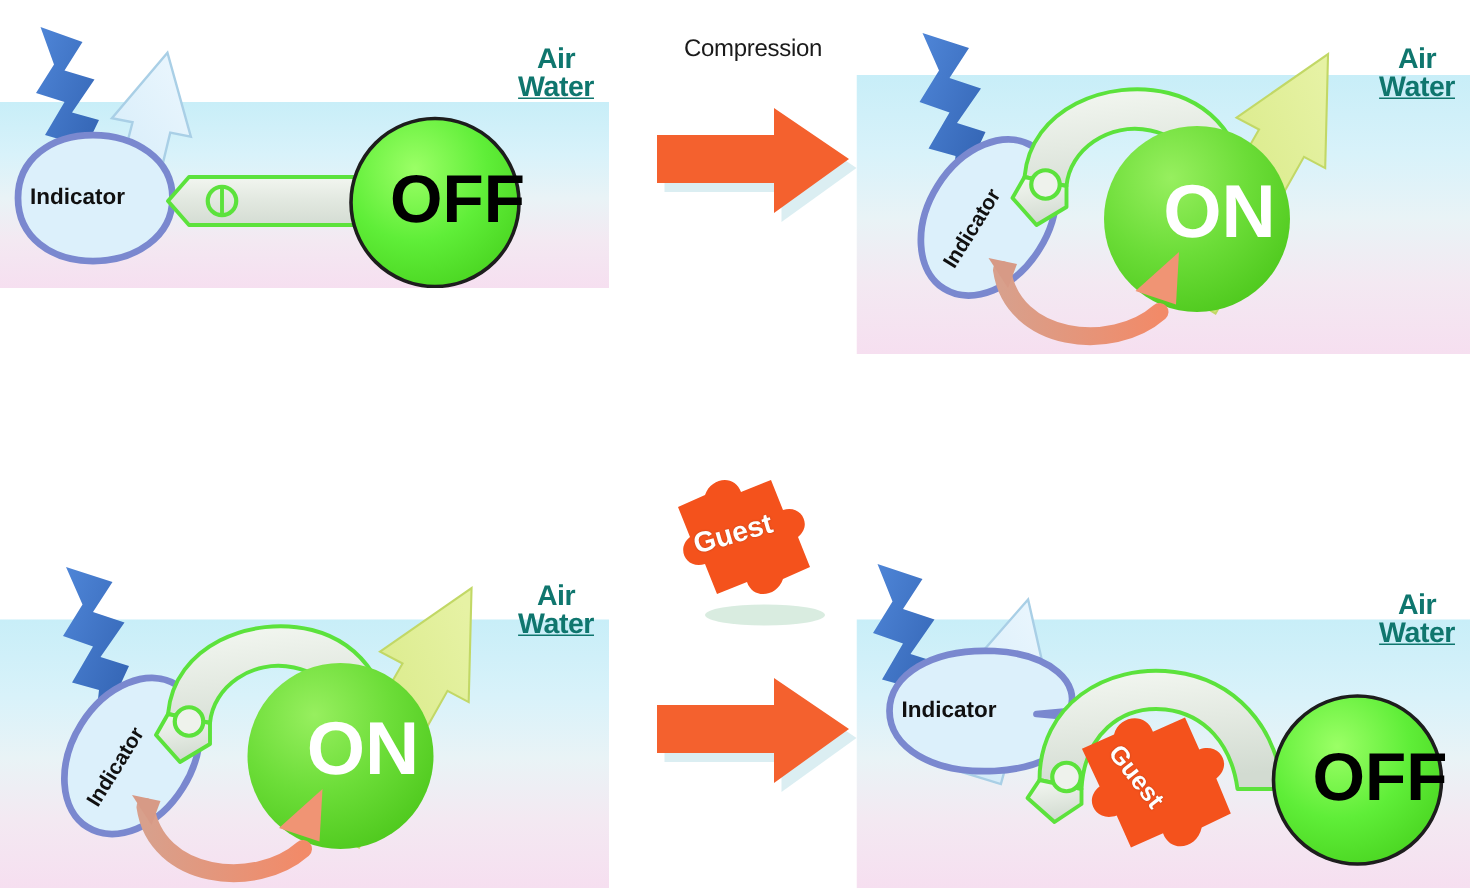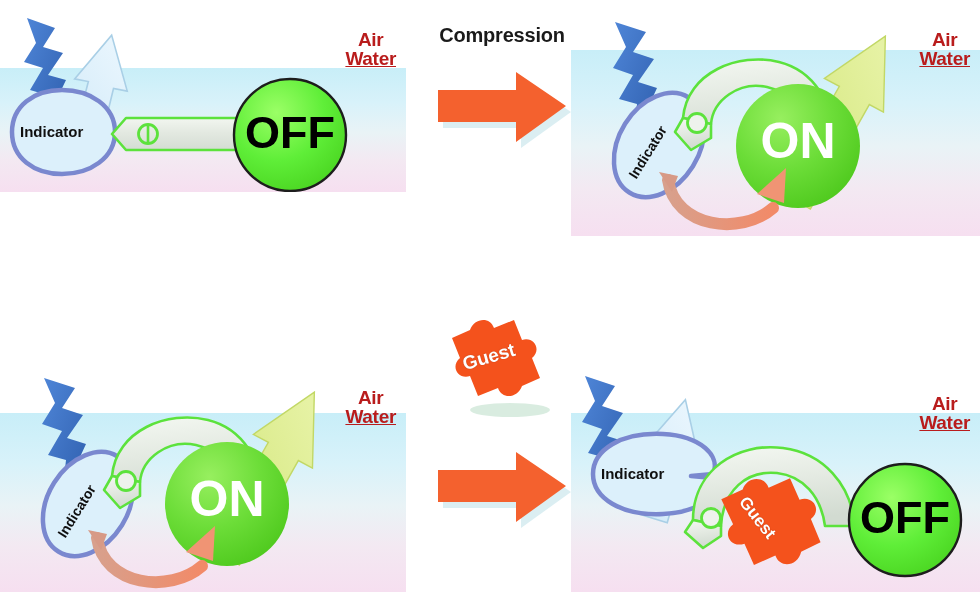--- a/index.html
+++ b/index.html
@@ -7,31 +7,31 @@
        font-family:"Liberation Sans",sans-serif;}
 
   .panel{position:absolute;overflow:hidden;}
   .panel .water{
       position:absolute;left:0;right:0;bottom:0;
       background:linear-gradient(to bottom,#c8eef8 0%,#d8f2fa 28%,#e9f3f6 52%,#f3e9f2 74%,#f6dff0 100%);
   }
   .panel .stage{position:absolute;left:0;top:0;width:100%;height:100%;}
   .panel svg{position:absolute;left:0;top:0;overflow:visible;}
 
-  .aw{position:absolute;font-weight:bold;color:#b91c1c;line-height:1.02;
+  .aw{position:absolute;font-weight:bold;color:#0f766e;line-height:1.02;
       text-align:center;letter-spacing:-0.3px;}
   .aw .l1{display:block;}
   .aw .l2{display:block;text-decoration:underline;}
 
   .arrow-block{position:absolute;}
   .arrow-cap{position:absolute;width:100%;text-align:center;
-      font-size:20px;color:#1a1a1a;font-weight:bold;letter-spacing:-0.2px;}
+      font-size:16px;color:#1a1a1a;font-weight:normal;letter-spacing:-0.2px;}
 
   .sphere-label{position:absolute;font-weight:bold;text-align:center;
-      white-space:nowrap;}
+      white-space:nowrap;padding-left:15px;}
 
   .rot-label{position:absolute;font-weight:bold;color:#101010;
       white-space:nowrap;transform-origin:50% 50%;}
 
   .guest-label{position:absolute;font-weight:bold;color:#ffffff;
       white-space:nowrap;transform-origin:50% 50%;
       text-shadow:0 0 1px rgba(120,30,0,.6);}
 </style>
 </head>
 <body>

